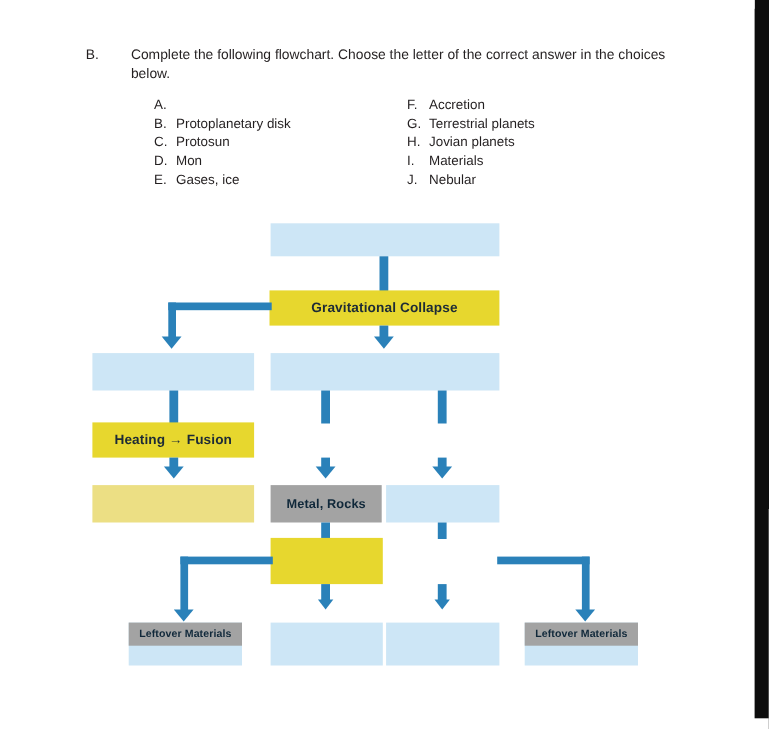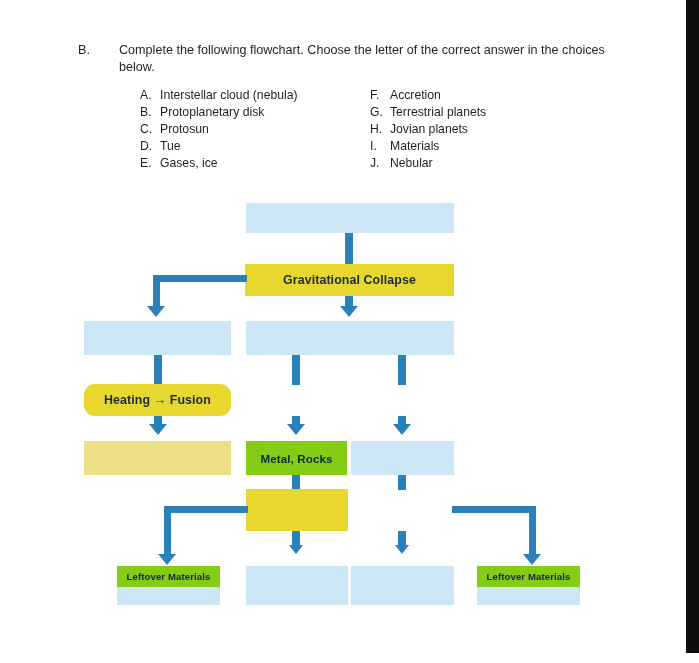--- a/index.html
+++ b/index.html
@@ -103,21 +103,21 @@
     position: absolute;
     box-sizing: border-box;
     display: flex;
     align-items: center;
     justify-content: center;
     text-align: center;
   }
   .box.yellow   { background: #e7d72e; }
   .box.paleyell { background: #ecdf84; }
   .box.lblue    { background: #cde6f6; }
-  .box.dblue    { background: #84cc16; }
+  .box.dblue    { background: #a3a3a3; }
 
   .box .lbl {
     font-size: 12.4px;
     font-weight: bold;
     color: #1d2b36;
     line-height: 15px;
     letter-spacing: .1px;
   }
   .box.dblue .lbl {
     color: #10283a;
@@ -154,33 +154,32 @@
     <div class="q-row">
       <span class="q-letter">B.</span>
       <span class="q-text">Complete the following flowchart. Choose the letter of the correct answer in the choices below.</span>
     </div>
   </div>
 
   <div class="choices">
     <div class="choice-col left">
       <div class="choice">
         <span class="key">A.</span>
-        <span class="val">Interstellar cloud (nebula)</span>
       </div>
       <div class="choice">
         <span class="key">B.</span>
         <span class="val">Protoplanetary disk</span>
       </div>
       <div class="choice">
         <span class="key">C.</span>
         <span class="val">Protosun</span>
       </div>
       <div class="choice">
         <span class="key">D.</span>
-        <span class="val">Tue</span>
+        <span class="val">Mon</span>
       </div>
       <div class="choice">
         <span class="key">E.</span>
         <span class="val">Gases, ice</span>
       </div>
     </div>
     <div class="choice-col right">
       <div class="choice">
         <span class="key">F.</span>
         <span class="val">Accretion</span>
@@ -221,21 +220,21 @@
     <div class="seg" style="left:345px; top:296px; width:8px; height:12px;"></div>
     <div class="arrow" style="left:340px; top:306px;"></div>
 
     <div class="box lblue" style="left:84px; top:321px; width:147px; height:34px;"></div>
     <div class="box lblue" style="left:246px; top:321px; width:208px; height:34px;"></div>
 
     <div class="seg" style="left:154px; top:355px; width:8px; height:30px;"></div>
     <div class="seg" style="left:292px; top:355px; width:8px; height:30px;"></div>
     <div class="seg" style="left:398px; top:355px; width:8px; height:30px;"></div>
 
-    <div class="box yellow" style="left:84px; top:384px; width:147px; height:32px;border-radius:11px;">
+    <div class="box yellow" style="left:84px; top:384px; width:147px; height:32px;">
       <span class="lbl">Heating → Fusion</span>
     </div>
 
     <div class="seg" style="left:154px; top:416px; width:8px; height:10px;"></div>
     <div class="arrow" style="left:149px; top:424px;"></div>
 
     <div class="seg" style="left:292px; top:416px; width:8px; height:10px;"></div>
     <div class="arrow" style="left:287px; top:424px;"></div>
 
     <div class="seg" style="left:398px; top:416px; width:8px; height:10px;"></div>

